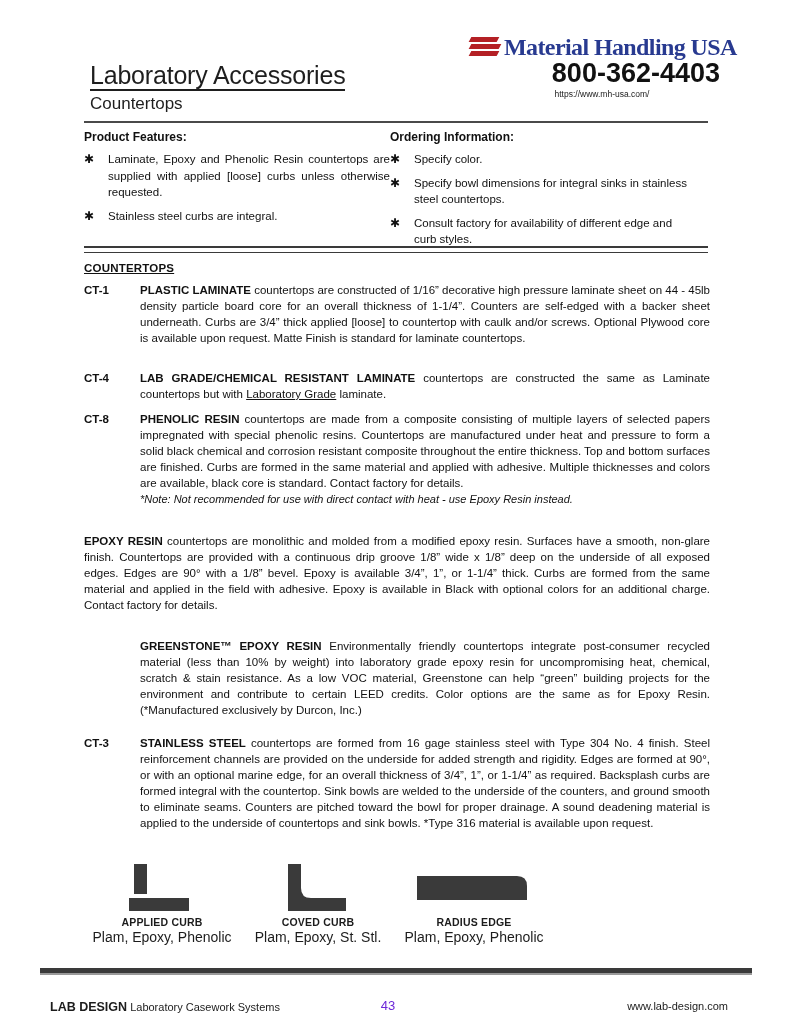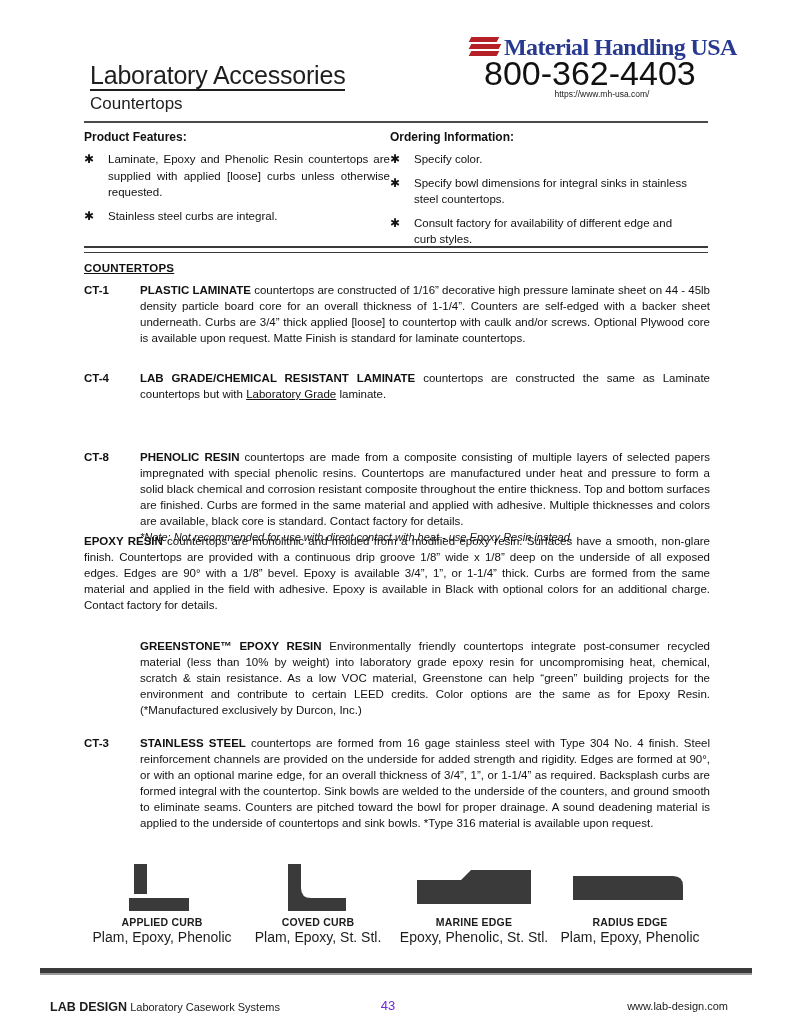--- a/index.html
+++ b/index.html
@@ -84,27 +84,27 @@
   .logo-name {
     font-family: "Liberation Serif", serif;
     font-weight: bold;
     font-size: 24px;
     color: #283a90;
     letter-spacing: -0.6px;
     line-height: 24px;
     white-space: nowrap;
   }
   .logo-phone {
-    font-size: 34px;
-    font-weight: normal;
+    font-size: 27px;
+    font-weight: bold;
     color: #111;
     letter-spacing: 0px;
     line-height: 28px;
     margin-top: -1px;
-    text-align: left;
+    text-align: right;
     padding-left: 14px;
   }
   .logo-url {
     font-size: 8.5px;
     color: #1a1a1a;
     margin-top: 2px;
     text-align: center;
     padding-left: 14px;
   }
 
@@ -345,21 +345,21 @@
   <div class="entry" style="top:282px;">
     <div class="entry-code">CT-1</div>
     <div class="entry-body"><b>PLASTIC LAMINATE</b><span> countertops are constructed of 1/16” decorative high pressure laminate sheet on 44 - 45lb density particle board core for an overall thickness of 1-1/4”. Counters are self-edged with a backer sheet underneath. Curbs are 3/4” thick applied [loose] to countertop with caulk and/or screws. Optional Plywood core is available upon request. Matte Finish is standard for laminate countertops.</span></div>
   </div>
 
   <div class="entry" style="top:370px;">
     <div class="entry-code">CT-4</div>
     <div class="entry-body"><b>LAB GRADE/CHEMICAL RESISTANT LAMINATE</b><span> countertops are constructed the same as Laminate countertops but with </span><u>Laboratory Grade</u><span> laminate.</span></div>
   </div>
 
-  <div class="entry" style="top:411px;margin-top:38px;">
+  <div class="entry" style="top:411px;">
     <div class="entry-code">CT-8</div>
     <div class="entry-body"><b>PHENOLIC RESIN</b><span> countertops are made from a composite consisting of multiple layers of selected papers impregnated with special phenolic resins. Countertops are manufactured under heat and pressure to form a solid black chemical and corrosion resistant composite throughout the entire thickness. Top and bottom surfaces are finished. Curbs are formed in the same material and applied with adhesive. Multiple thicknesses and colors are available, black core is standard. Contact factory for details.</span><i class="note-italic">*Note: Not recommended for use with direct contact with heat - use Epoxy Resin instead.</i></div>
   </div>
 
   <div class="entry" style="top:533px;">
     <div class="entry-body"><b>EPOXY RESIN</b><span> countertops are monolithic and molded from a modified epoxy resin. Surfaces have a smooth, non-glare finish. Countertops are provided with a continuous drip groove 1/8” wide x 1/8” deep on the underside of all exposed edges. Edges are 90° with a 1/8” bevel. Epoxy is available 3/4”, 1”, or 1-1/4” thick. Curbs are formed from the same material and applied in the field with adhesive. Epoxy is available in Black with optional colors for an additional charge. Contact factory for details.</span></div>
   </div>
 
   <div class="para-indent" style="top:638px;"><b>GREENSTONE™ EPOXY RESIN</b><span> Environmentally friendly countertops integrate post-consumer recycled material (less than 10% by weight) into laboratory grade epoxy resin for uncompromising heat, chemical, scratch &amp; stain resistance. As a low VOC material, Greenstone can help “green” building projects for the environment and contribute to certain LEED credits. Color options are the same as for Epoxy Resin. (*Manufactured exclusively by Durcon, Inc.)</span></div>
 
@@ -384,29 +384,20 @@
     <div class="dia">
       <div class="dia-art">
         <svg width="120" height="52" viewBox="0 0 120 52" style="display:block;margin:0 auto;">
           <path d="M30 2 H43 V26 Q43 36 53 36 H88 V49 H30 Z" fill="#3a3a3a"></path>
         </svg>
       </div>
       <div class="dia-title">COVED CURB</div>
       <div class="dia-sub">Plam, Epoxy, St. Stl.</div>
     </div>
 
-    <div class="dia">
-      <div class="dia-art">
-        <svg width="130" height="52" viewBox="0 0 130 52" style="display:block;margin:0 auto;">
-          <path d="M8 18 H52 L62 8 H122 V42 H8 Z" fill="#3a3a3a"></path>
-        </svg>
-      </div>
-      <div class="dia-title">MARINE EDGE</div>
-      <div class="dia-sub">Epoxy, Phenolic, St. Stl.</div>
-    </div>
 
     <div class="dia">
       <div class="dia-art">
         <svg width="130" height="52" viewBox="0 0 130 52" style="display:block;margin:0 auto;">
           <path d="M8 14 H108 Q118 14 118 24 V38 H8 Z" fill="#3a3a3a"></path>
         </svg>
       </div>
       <div class="dia-title">RADIUS EDGE</div>
       <div class="dia-sub">Plam, Epoxy, Phenolic</div>
     </div>

